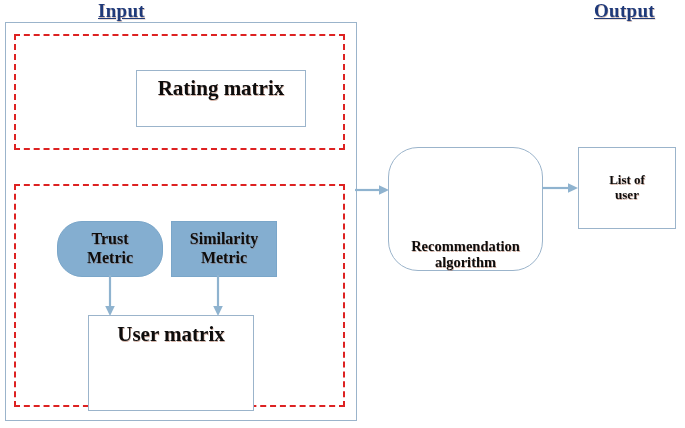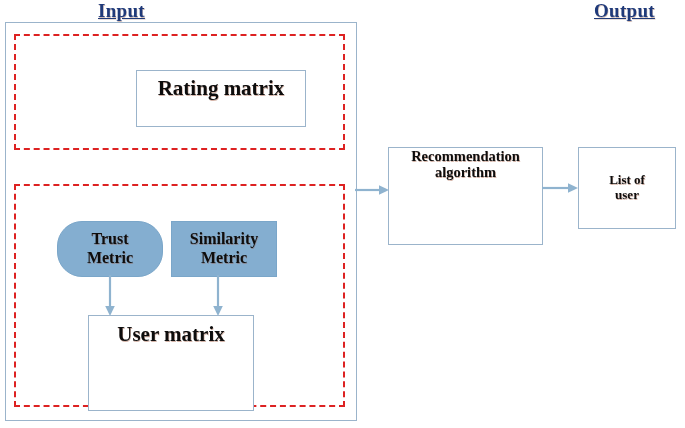--- a/index.html
+++ b/index.html
@@ -106,22 +106,22 @@
     color: #0d0d0d;
     text-align: center;
     line-height: 1.18;
     text-shadow: 0.6px 0.6px 0 rgba(150,70,40,0.35);
   }
   #trust-metric-box      { left: 57px;  top: 221px; width: 106px; height: 56px; border-radius: 25px; }
   #similarity-metric-box { left: 171px; top: 221px; width: 106px; height: 56px; }
 
   
   #recommendation-box {
-    left: 388px; top: 147px; width: 155px; height: 98px;
-    display: flex; align-items: flex-start; justify-content: center;
+    left: 388px; top: 147px; width: 155px; height: 124px;
+    display: flex; align-items: flex-end; justify-content: center; border-radius: 30px;
   }
   #recommendation-box .box-text { font-size: 14.5px; padding-top: 0; }
 
   #list-items-box {
     left: 578px; top: 147px; width: 98px; height: 82px;
     display: flex; align-items: center; justify-content: center;
   }
   #list-items-box .box-text { font-size: 13px; padding-top: 0; }
 
   

